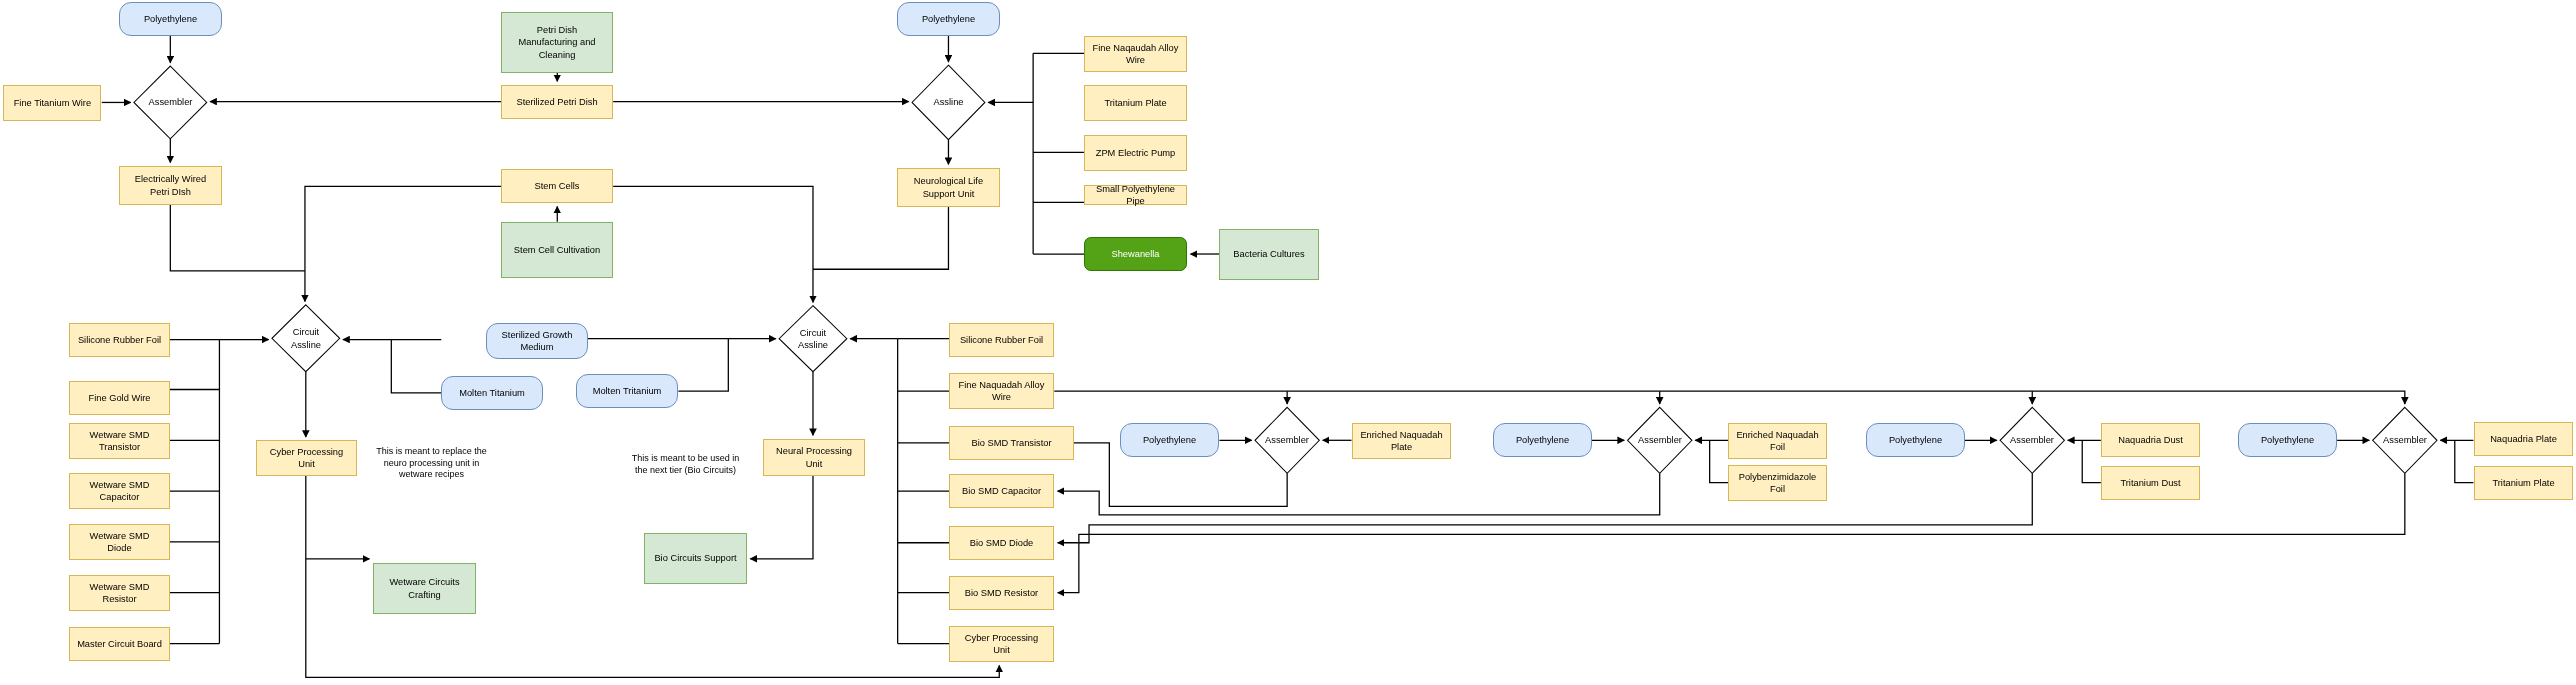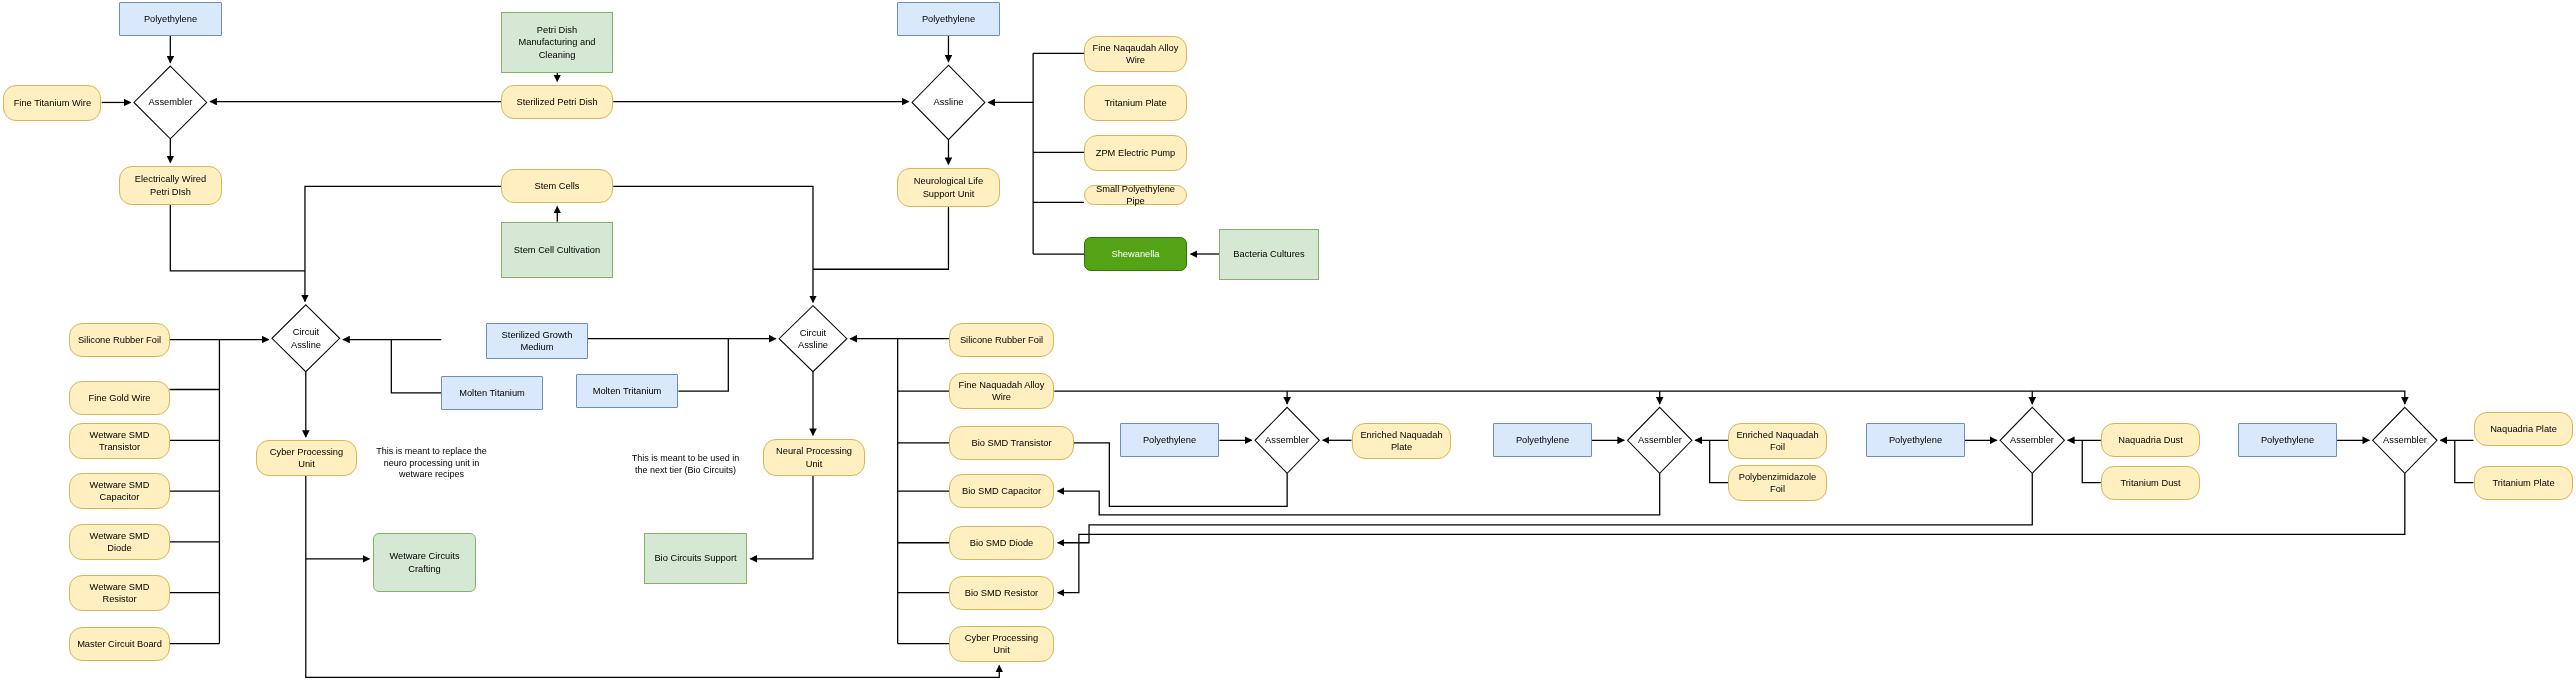--- a/index.html
+++ b/index.html
@@ -15,22 +15,22 @@
   }
   .node{
     position:absolute;
     display:flex;align-items:center;justify-content:center;
     text-align:center;
     box-sizing:border-box;
     font-size:9.3px;line-height:1.3;color:#000;
     white-space:pre-line;
     padding:0.8px 2.5px;
   }
-  .style-yellow{background:#FFEFC1;border:0.8px solid #D6B656;border-radius:13px;}
-  .style-blue{background:#DAE8FC;border:0.8px solid #6C8EBF;border-radius:1px;}
+  .style-yellow{background:#FFEFC1;border:0.8px solid #D6B656;border-radius:0;}
+  .style-blue{background:#DAE8FC;border:0.8px solid #6C8EBF;border-radius:12px;}
   .style-green{background:#D5E8D4;border:0.8px solid #82B366;border-radius:0;}
   .style-darkgreen{background:#54A316;border:0.8px solid #2D7600;border-radius:6.8px;color:#ffffff;}
   .style-plain{background:transparent;border:none;}
   .shape-diamond{background:transparent;border:none;}
   .shape-note{font-size:9px;}
   polyline.edge{fill:none;stroke:#000000;stroke-width:1.5;}
   polygon.diamond{fill:#ffffff;stroke:#000000;stroke-width:1.2;}
 </style>
 </head>
 <body>
@@ -155,21 +155,21 @@
       <div class="node style-yellow shape-rect" style="left: 69px; top: 575px; width: 101px; height: 36px;">Wetware SMD
 Resistor</div>
       <div class="node style-yellow shape-rect" style="left: 69px; top: 627px; width: 101px; height: 34px;">Master Circuit Board</div>
       <div class="node style-plain shape-diamond" style="left: 272px; top: 305px; width: 68px; height: 67px;">Circuit
 Assline</div>
       <div class="node style-yellow shape-rect" style="left: 256px; top: 440px; width: 101px; height: 36px;">Cyber Processing
 Unit</div>
       <div class="node style-plain shape-note" style="left: 362px; top: 439px; width: 139px; height: 49px;">This is meant to replace the
 neuro processing unit in
 wetware recipes</div>
-      <div class="node style-green shape-rect" style="left: 373px; top: 533px; width: 103px; height: 59px; border-radius: 6px;">Wetware Circuits
+      <div class="node style-green shape-rect" style="left: 373px; top: 563px; width: 103px; height: 51px;">Wetware Circuits
 Crafting</div>
       <div class="node style-blue shape-rect" style="left: 441px; top: 323px; width: 102px; height: 36px; margin-left: 45px;">Sterilized Growth
 Medium</div>
       <div class="node style-blue shape-rect" style="left: 441px; top: 376px; width: 102px; height: 34px;">Molten Titanium</div>
       <div class="node style-blue shape-rect" style="left: 576px; top: 374px; width: 102px; height: 34px;">Molten Tritanium</div>
       <div class="node style-plain shape-note" style="left: 621px; top: 447px; width: 129px; height: 36px;">This is meant to be used in
 the next tier (Bio Circuits)</div>
       <div class="node style-plain shape-diamond" style="left: 779px; top: 306px; width: 68px; height: 66px;">Circuit
 Assline</div>
       <div class="node style-yellow shape-rect" style="left: 763px; top: 439px; width: 102px; height: 37px;">Neural Processing
@@ -193,17 +193,17 @@
       <div class="node style-yellow shape-rect" style="left: 1728px; top: 423px; width: 99px; height: 36px;">Enriched Naquadah
 Foil</div>
       <div class="node style-yellow shape-rect" style="left: 1728px; top: 465px; width: 99px; height: 36px;">Polybenzimidazole
 Foil</div>
       <div class="node style-blue shape-rect" style="left: 1866px; top: 423px; width: 99px; height: 34px;">Polyethylene</div>
       <div class="node style-plain shape-diamond" style="left: 2000px; top: 407px; width: 64px; height: 66px;">Assembler</div>
       <div class="node style-yellow shape-rect" style="left: 2101px; top: 423px; width: 99px; height: 34px;">Naquadria Dust</div>
       <div class="node style-yellow shape-rect" style="left: 2101px; top: 466px; width: 99px; height: 34px;">Tritanium Dust</div>
       <div class="node style-blue shape-rect" style="left: 2238px; top: 423px; width: 99px; height: 34px;">Polyethylene</div>
       <div class="node style-plain shape-diamond" style="left: 2373px; top: 407px; width: 64px; height: 66px;">Assembler</div>
-      <div class="node style-yellow shape-rect" style="left: 2474px; top: 412px; width: 99px; height: 34px;">Naquadria Plate</div>
+      <div class="node style-yellow shape-rect" style="left: 2474px; top: 422px; width: 99px; height: 34px;">Naquadria Plate</div>
       <div class="node style-yellow shape-rect" style="left: 2474px; top: 466px; width: 99px; height: 34px;">Tritanium Plate</div>
     </div>
 </div>
 
 
 </body></html>

